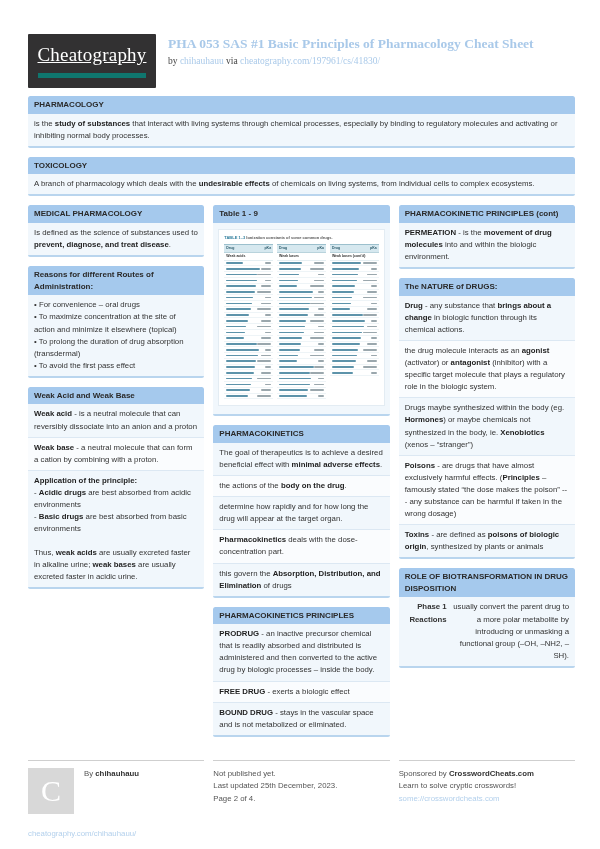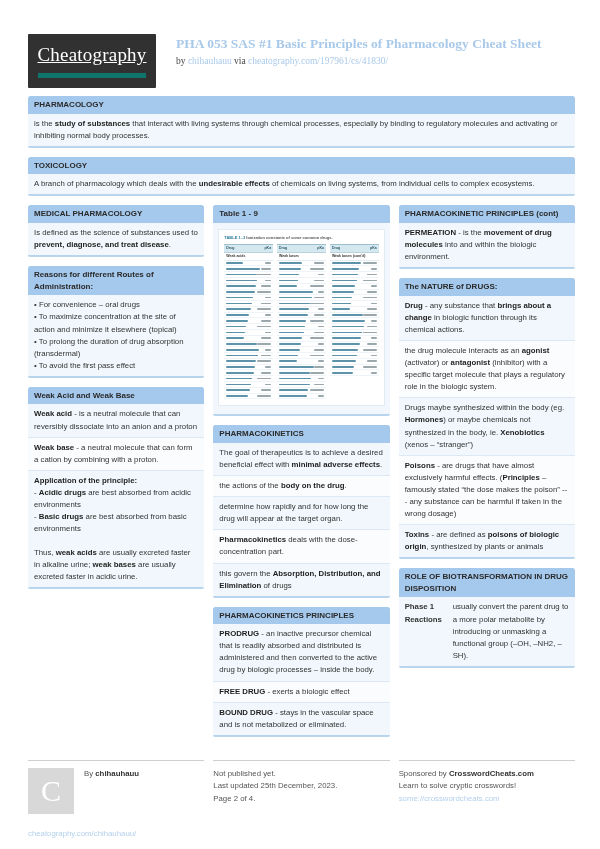--- a/index.html
+++ b/index.html
@@ -5,34 +5,34 @@
   * { margin:0; padding:0; box-sizing:border-box; }
   html,body { background:#ffffff; }
   body { width:600px; font-family:"Liberation Sans", sans-serif; color:#333; }
   .page { width:600px; min-height:849px; background:#fff; padding:34px 25px 20px 28px; }
 
   
   .hdr { display:flex; align-items:flex-start; margin-bottom:6px; }
   .logo { background:#323132; width:128px; height:54px; display:flex; align-items:center; justify-content:center; border-radius:1px; flex:0 0 auto; }
   .logo span { font-family:"Liberation Serif", serif; color:#fff; font-size:19px; letter-spacing:.2px;
                text-decoration:underline; border-bottom:5px solid #0f766e; padding-bottom:7px; }
-  .titlebox { padding-left:20px; padding-top:2px; }
+  .titlebox { padding-left:12px; padding-top:2px; }
   .title { font-family:"Liberation Serif", serif; font-weight:bold; font-size:13.5px; color:#a9c9e9; line-height:1.25; }
   .byline { font-family:"Liberation Serif", serif; font-size:9.5px; color:#444; margin-top:3px; }
   .byline a { color:#a9c9e9; text-decoration:none; }
   .byline .via { font-weight:normal; }
 
   
   .card { background:#f1f7fc; border-bottom:2px solid #b9d5ee; border-radius:2px; margin-bottom:9px; overflow:hidden; }
   .card-title { background:#a5c9ed; color:#2a2a2a; font-weight:bold; font-size:8px; line-height:1.45; padding:3px 6px; border-radius:2px 2px 0 0; }
   .card-row { font-size:7.8px; line-height:1.55; padding:4px 6px; border-top:1px solid #dce8f3; }
   .card-row:first-child, .card-title + .card-row { border-top:none; }
   .card-row.alt { background:#fafcfe; }
   .card-row b { color:#1f1f1f; }
-  .row2col { display:flex; gap:6px; }
+  .row2col { display:flex; gap:6px;text-align:right; }
   .row2col .lbl { flex:0 0 42px; font-weight:bold; }
   .row2col .dsc { flex:1; }
 
   .topwrap { margin-top:8px;border-radius:15px; }
   .cols { display:grid; grid-template-columns:1fr 1fr 1fr; gap:9px; align-items:start; margin-top:2px; }
 
   
   .tbl-pad { padding:6px 5px 8px 5px; }
   .tablefig { background:#ffffff; border:1px solid #e3ecf3; padding:5px 5px 6px 5px; }
   .tf-cap { font-size:4px; line-height:1.4; margin-bottom:3px; white-space:nowrap; overflow:hidden; }

